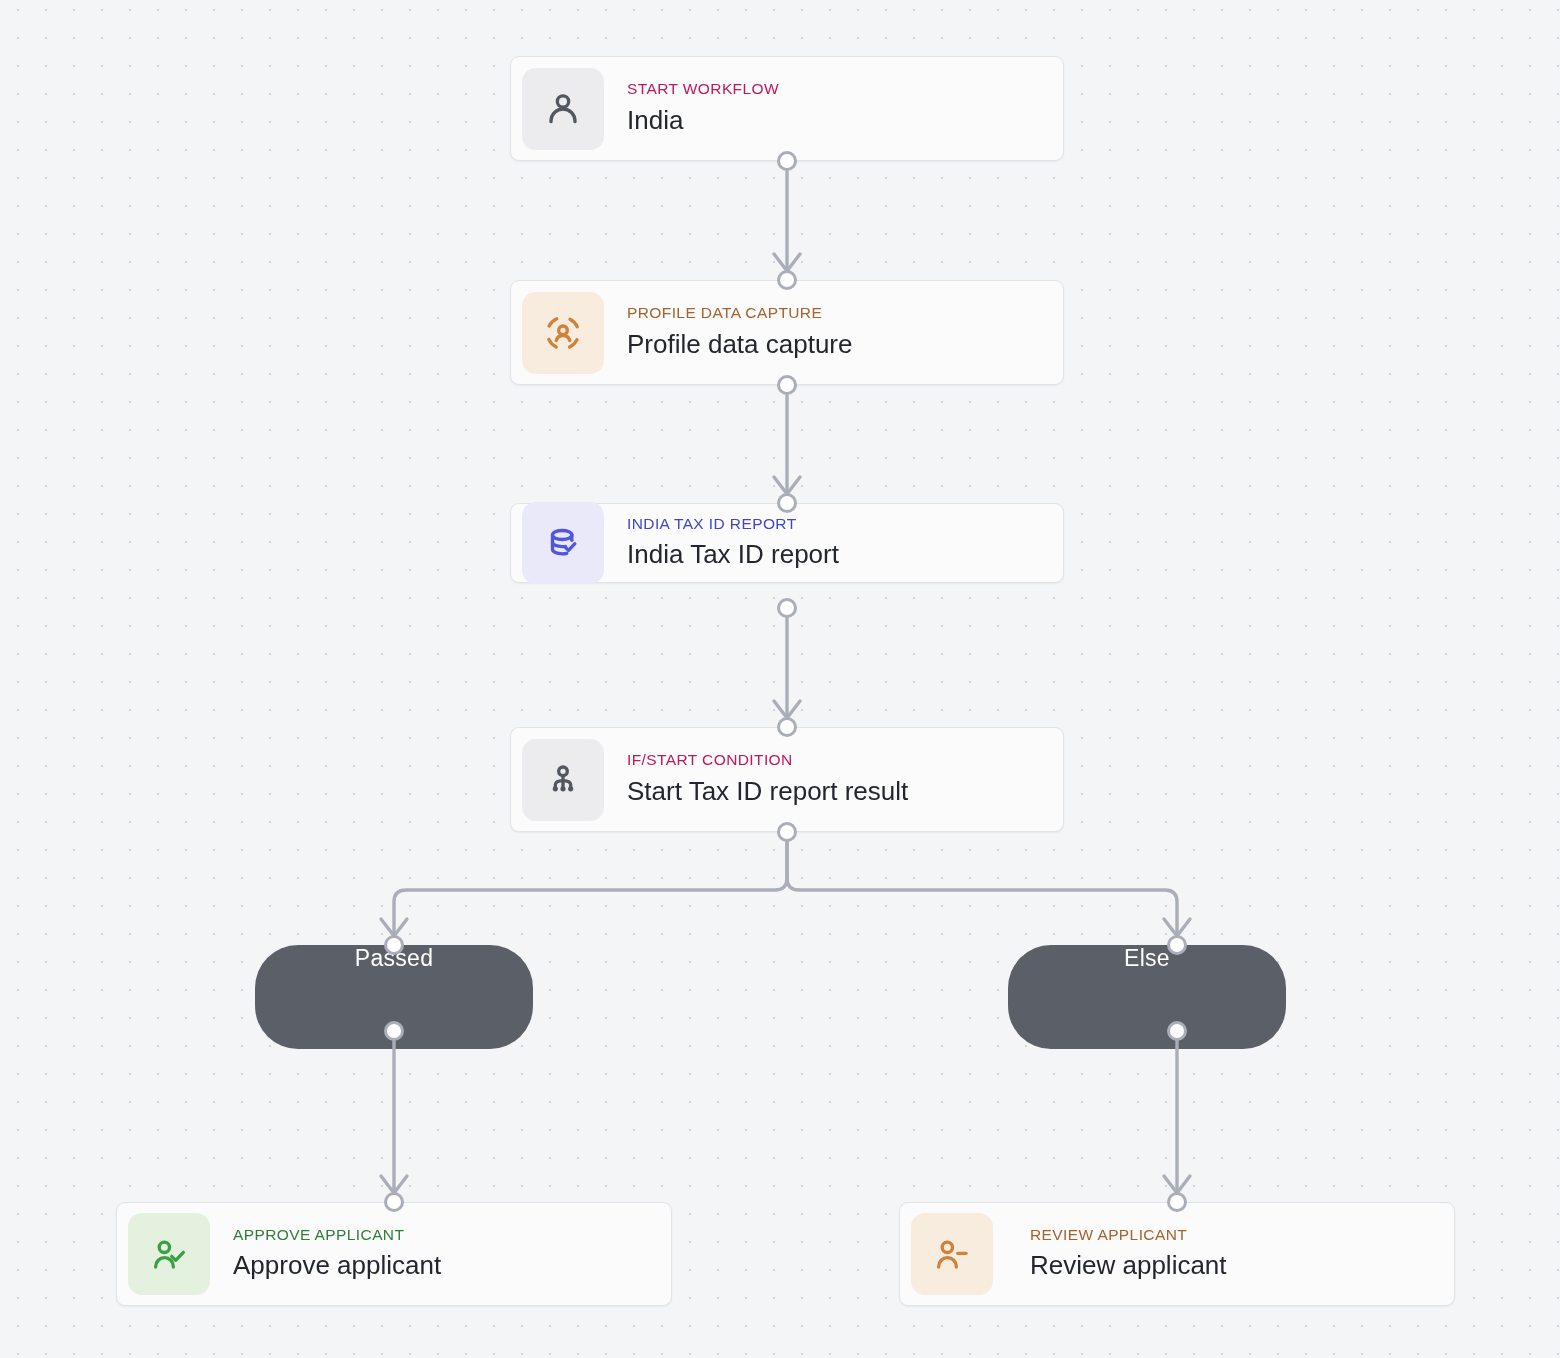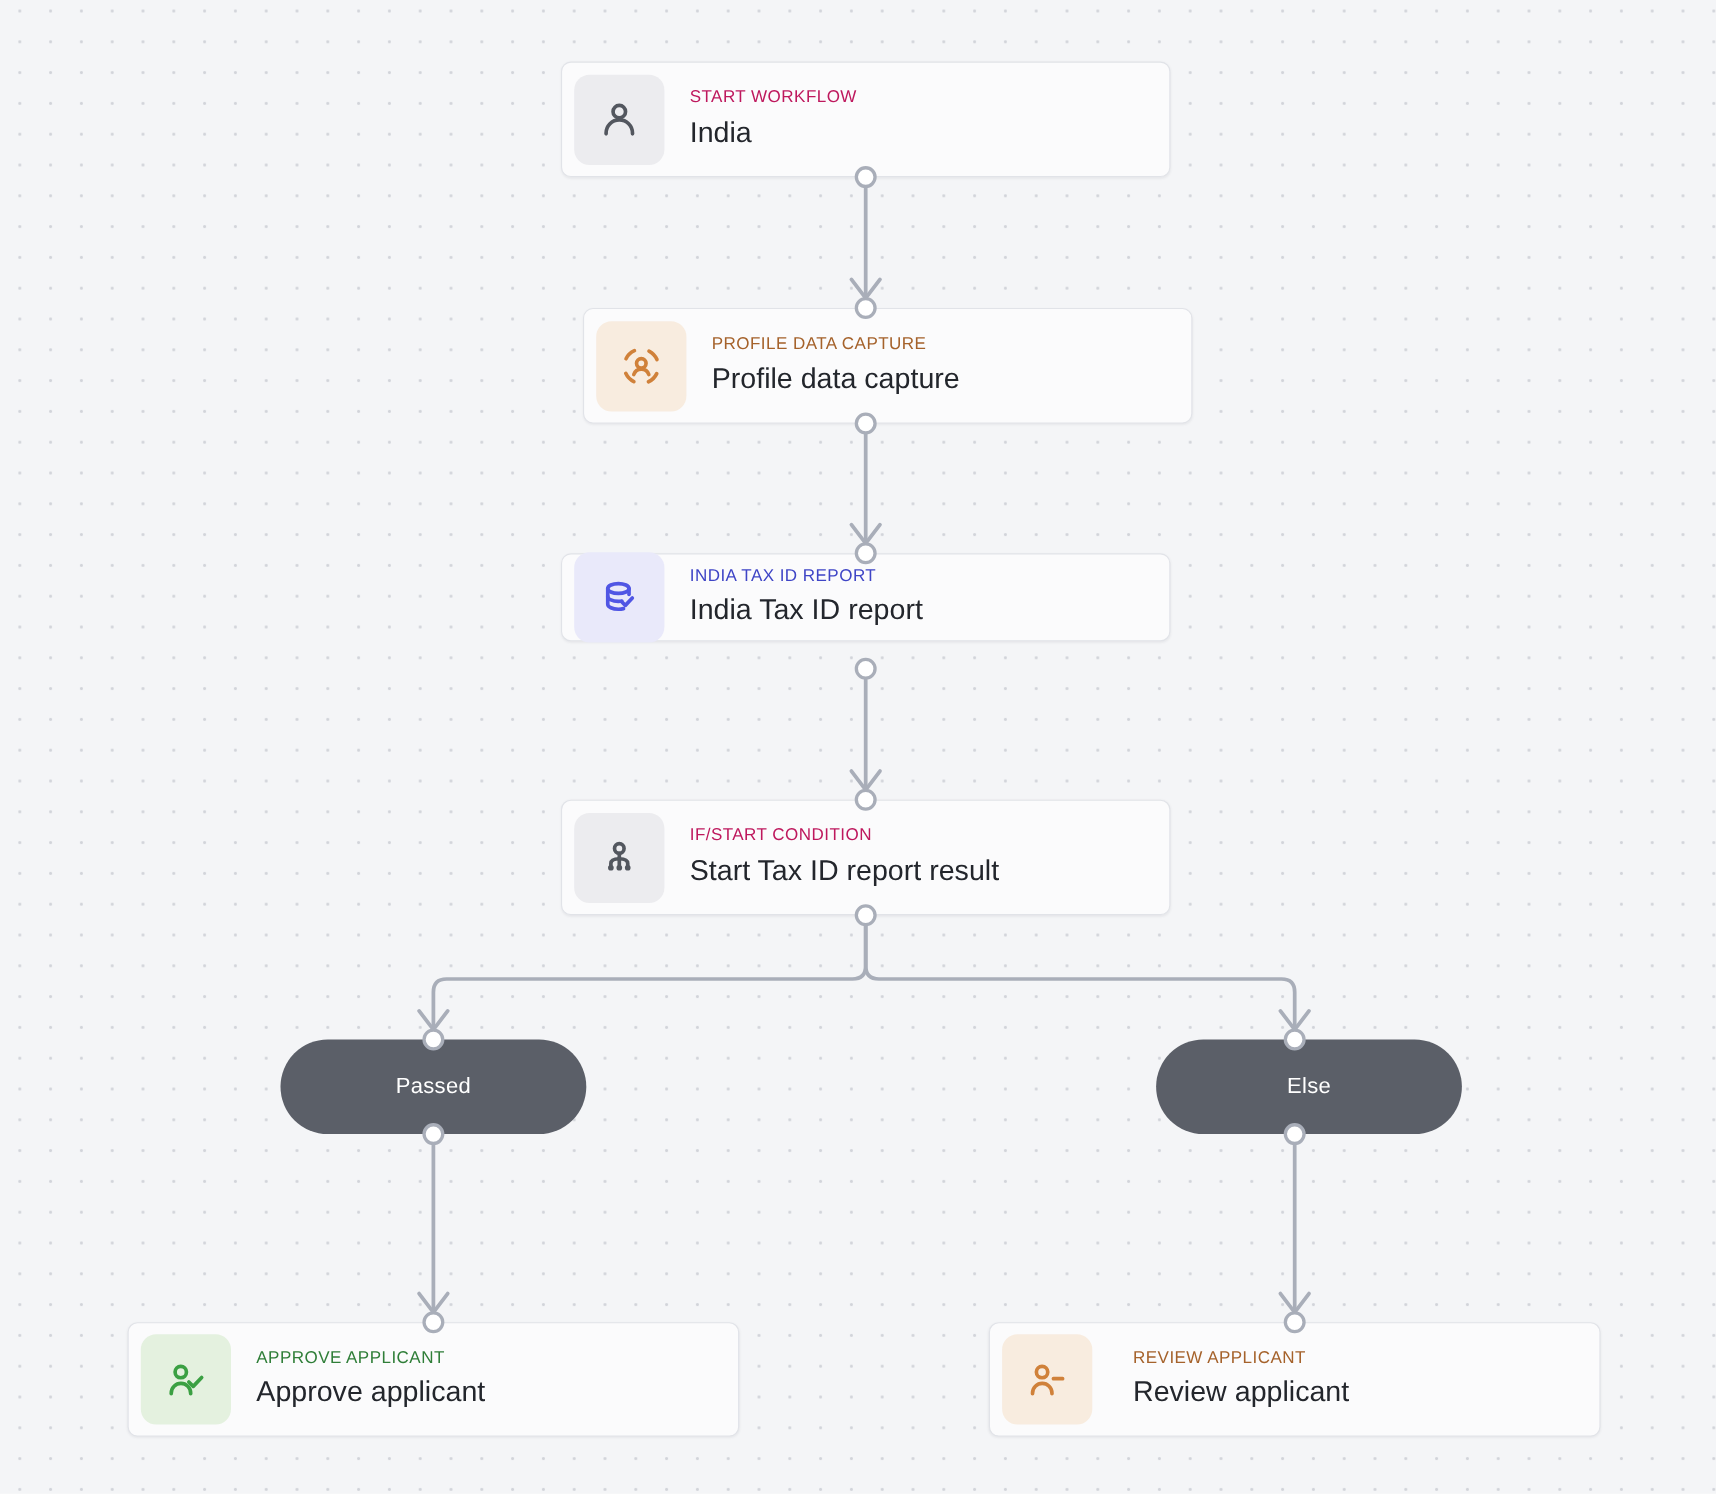--- a/index.html
+++ b/index.html
@@ -97,42 +97,42 @@
   svg.icon {
     width: 40px; height: 40px;
     fill: none;
     stroke-width: 2;
     stroke-linecap: round;
     stroke-linejoin: round;
   }
   .pill {
     position: absolute;
     width: 278px;
-    height: 86px;
+    height: 104px;
     border-radius: 43px;
     background: #5b5f68;
     color: #ffffff;
     display: flex;
-    align-items: center;
+    align-items: flex-start;
     justify-content: center;
-    font-size: 20px;
+    font-size: 23px;
     font-weight: 400;
     letter-spacing: 0.3px;
     cursor: pointer;
     z-index: 2;
   }
   
   #node-start   { left: 510px; top: 56px;  width: 554px; height: 105px; }
-  #node-profile { left: 510px; top: 280px; width: 554px; height: 105px; margin-left: 20px; }
+  #node-profile { left: 510px; top: 280px; width: 554px; height: 105px; }
   #node-india   { left: 510px; top: 503px; width: 554px; height: 80px; }
   #node-ifelse  { left: 510px; top: 727px; width: 554px; height: 105px; }
   #node-approve { left: 116px; top: 1202px; width: 556px; height: 104px; }
   #node-review  { left: 899px; top: 1202px; width: 556px; height: 104px; gap: 14px; }
   #pill-passed  { left: 255px; top: 945px; }
-  #pill-else    { left: 1051px; top: 945px; }
+  #pill-else    { left: 1008px; top: 945px; }
 </style>
 </head>
 <body>
 
 <div class="canvas">
 
   <div class="node accent-gray" id="node-start">
     <div class="tile">
       <svg class="icon" viewBox="0 0 24 24">
         <circle cx="12" cy="7.5" r="3.4"></circle>

